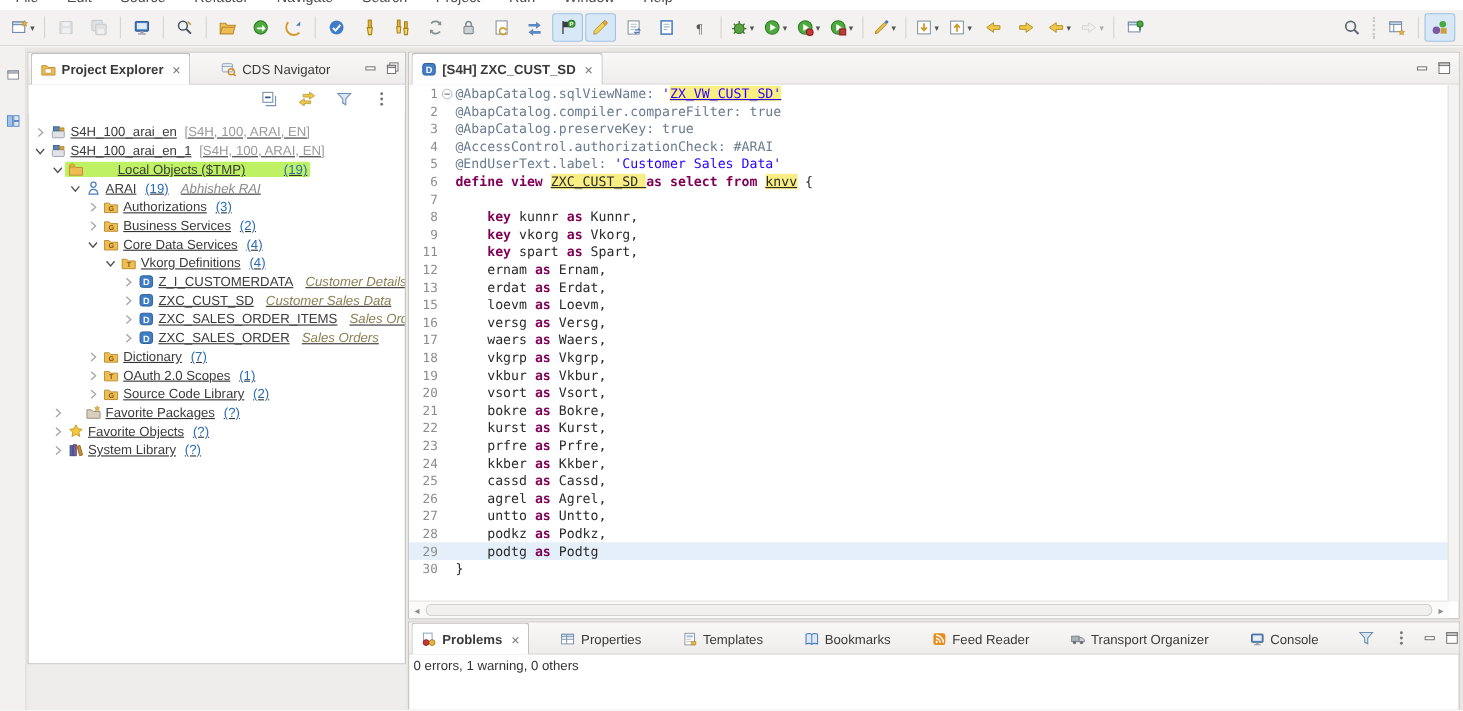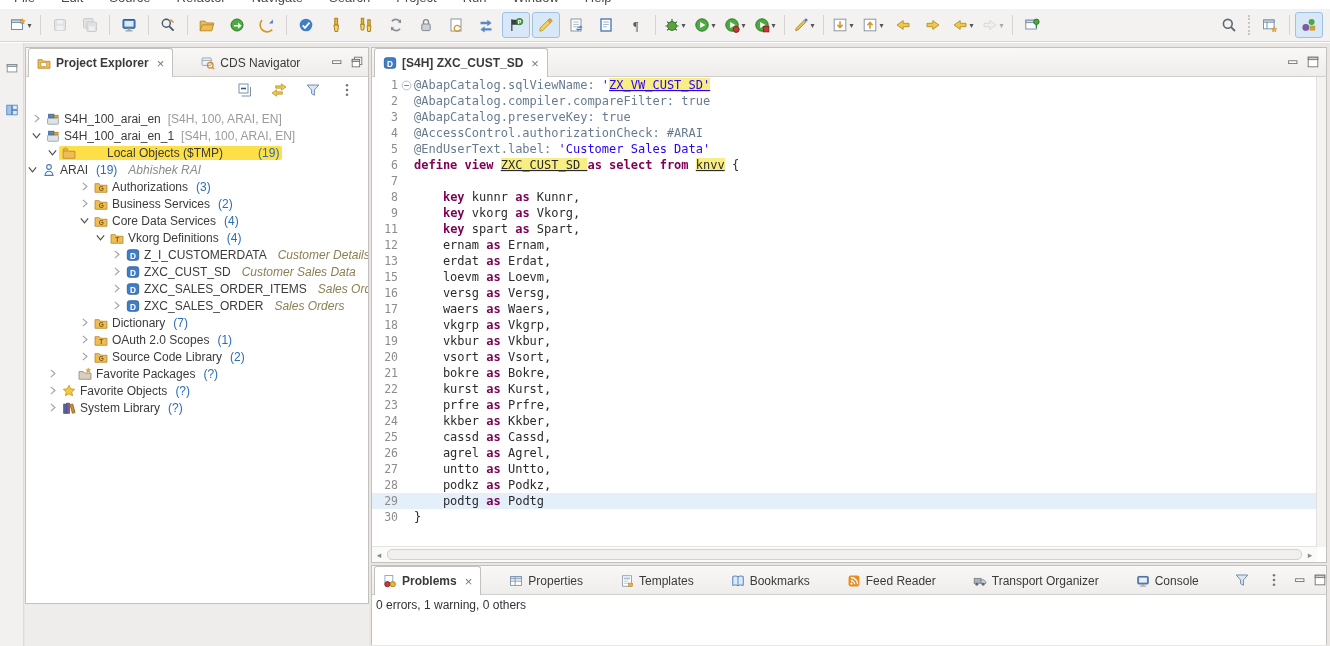--- a/index.html
+++ b/index.html
@@ -37,25 +37,25 @@
         border:1px solid transparent;border-bottom:none;border-radius:3px 3px 0 0;color:#3a3a3a;white-space:nowrap;}
   .vtab.active{background:#fff;border-color:#c3c1be;font-weight:bold;margin-bottom:-1px;height:28px;}
   .tclose{color:#777;font-size:13px;margin-left:3px;font-weight:normal;}
   .winbtns{margin-left:auto;display:flex;align-items:center;gap:2px;padding-right:4px;align-self:center;}
   .wbtn{width:18px;height:18px;display:inline-flex;align-items:center;justify-content:center;}
   
   .viewbar{height:26px;display:flex;align-items:center;justify-content:flex-end;gap:4px;padding-right:6px;
            background:#fff;}
   
   .tree{position:absolute;top:58px;bottom:0;left:0;right:0;overflow:hidden;padding-top:4px;}
-  .trow{height:17px;display:flex;align-items:center;white-space:nowrap;}
+  .trow{height:17px;display:flex;align-items:flex-end;white-space:nowrap;text-decoration:underline;}
   .texp{width:13px;height:13px;display:inline-flex;flex:none;}
   .texp svg{width:100%;height:100%;}
   .rowsel{display:inline-flex;align-items:center;gap:4px;padding:0 3px;border-radius:2px;}
-  .rowsel.on{background:#fde047;gap:31px;}
+  .rowsel.on{background:#bef264;gap:31px;}
   .tlab{color:#3b3b3b;}
   .tcount{color:#2a6db5;margin-left:4px;}
   .tsys{color:#9b9b9b;margin-left:4px;}
   .tdesc{color:#8a7f52;font-style:italic;margin-left:8px;}
   .tuser{color:#8a8a8a;font-style:italic;margin-left:8px;}
   
   .codewrap{position:absolute;top:29px;left:0;right:9px;bottom:15px;overflow:hidden;background:#fff;}
   .overview{position:absolute;top:29px;right:0;width:9px;bottom:15px;background:#f4f3f1;border-left:1px solid #e2e0dd;}
   .cline{height:16px;display:flex;align-items:center;font-family:"DejaVu Sans Mono",monospace;font-size:12px;}
   .cline.cur{background:#e4effa;}
@@ -565,21 +565,21 @@
             <span class="icon sm">
               <svg viewBox="0 0 16 16">
                 <path d="M1.2 4.2h4.8l1.6 1.8H14.8v8H1.2z" fill="#f0bd55" stroke="#bb8c2e"></path>
                 <path d="M4.2 1l.9 2 2.1.2L5.6 4.6l.5 2.1-1.9-1-1.9 1 .5-2.1L1.2 3.2 3.3 3z" fill="#eab23c" stroke="#b5872a" stroke-width=".5"></path>
               </svg>
             </span>
             <span class="tlab">Local Objects ($TMP)</span>
             <span class="tcount">(19)</span>
           </span>
         </div>
-        <div class="trow" style="">
+        <div class="trow" style="padding-left: 36px;">
           <span class="texp">
             <svg viewBox="0 0 16 16">
               <path d="M3.5 5.5L8 10.8l4.5-5.3" fill="none" stroke="#4f4f4f" stroke-width="1.5"></path>
             </svg>
           </span>
           <span class="rowsel">
             <span class="icon sm">
               <svg viewBox="0 0 16 16">
                 <circle cx="8" cy="4.6" r="2.7" fill="#fff" stroke="#4a7ebb" stroke-width="1.3"></circle>
                 <path d="M3.4 14.2c.4-3.1 2.2-4.8 4.6-4.8s4.2 1.7 4.6 4.8z" fill="#fff" stroke="#4a7ebb" stroke-width="1.3"></path>

